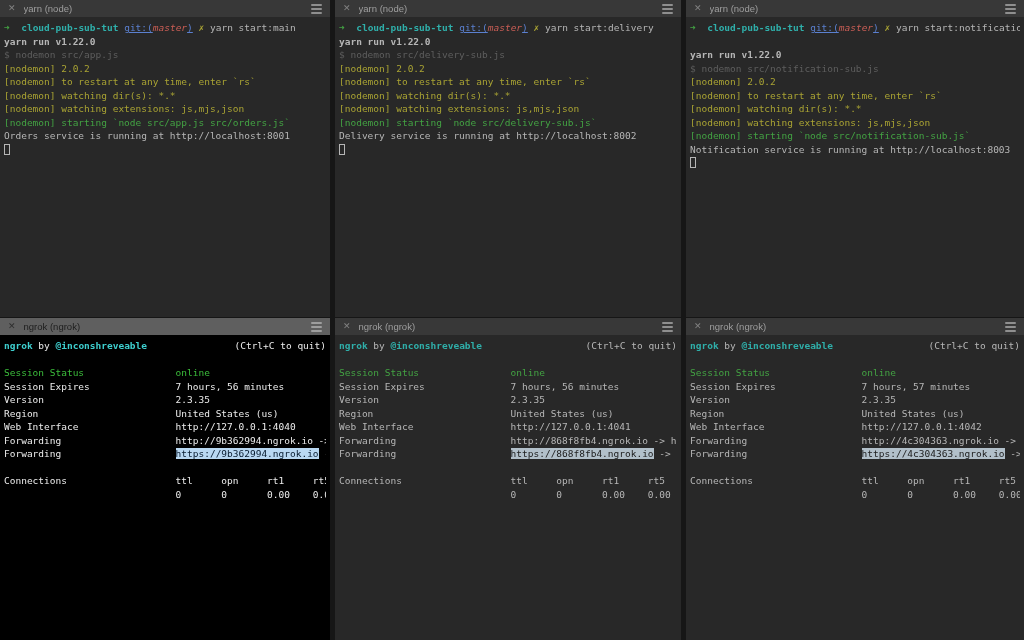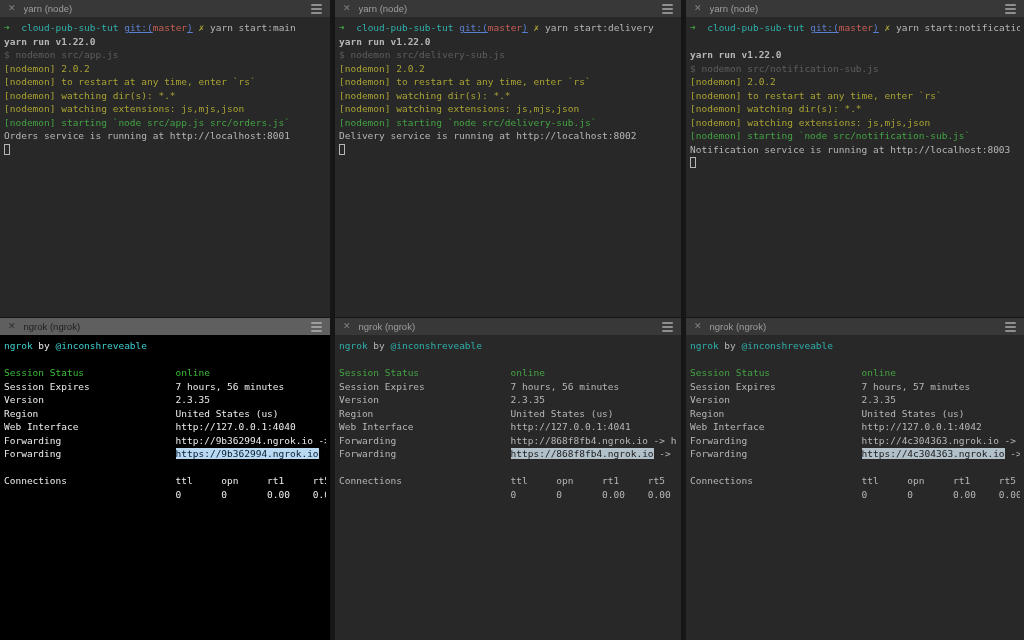--- a/index.html
+++ b/index.html
@@ -43,26 +43,26 @@
   .tab-menu { display:flex; flex-direction:column; gap:2px; margin-right:2px; }
   .tab-menu i { display:block; width:11px; height:2px; background:#8f8f8f; border-radius:1px; }
   .pane.focused .tab-menu i { background:#9e9e9e; }
   .term {
     flex:1 1 auto; overflow:hidden;
     padding:4px 4px 0 4px;
     font-size:9.5px; color:var(--fg);
     white-space:pre;
   }
   .line { height:13.5px; line-height:13.5px; white-space:pre; overflow:hidden; }
-  .line.spread { display:flex; justify-content:space-between;flex-direction:column; }
+  .line.spread { display:flex; justify-content:space-between; }
   .b { font-weight:700; }
   .green { color:var(--green); }
-  .cyan { color:var(--cyan); font-weight:400; }
+  .cyan { color:var(--cyan); font-weight:700; }
   .blue { color:var(--blue);text-decoration:underline; }
-  .red { color:var(--red); }
+  .red { color:var(--red);font-style:italic; }
   .yellow { color:var(--yellow); }
   .dim { color:var(--dimtext); }
   .hl { background:var(--hlbg); color:var(--hlfg); }
   .cursor {
     display:inline-block; width:6px; height:11px;
     border:1px solid var(--fg); vertical-align:middle; margin-top:-2px;
   }
 </style>
 </head>
 <body>

